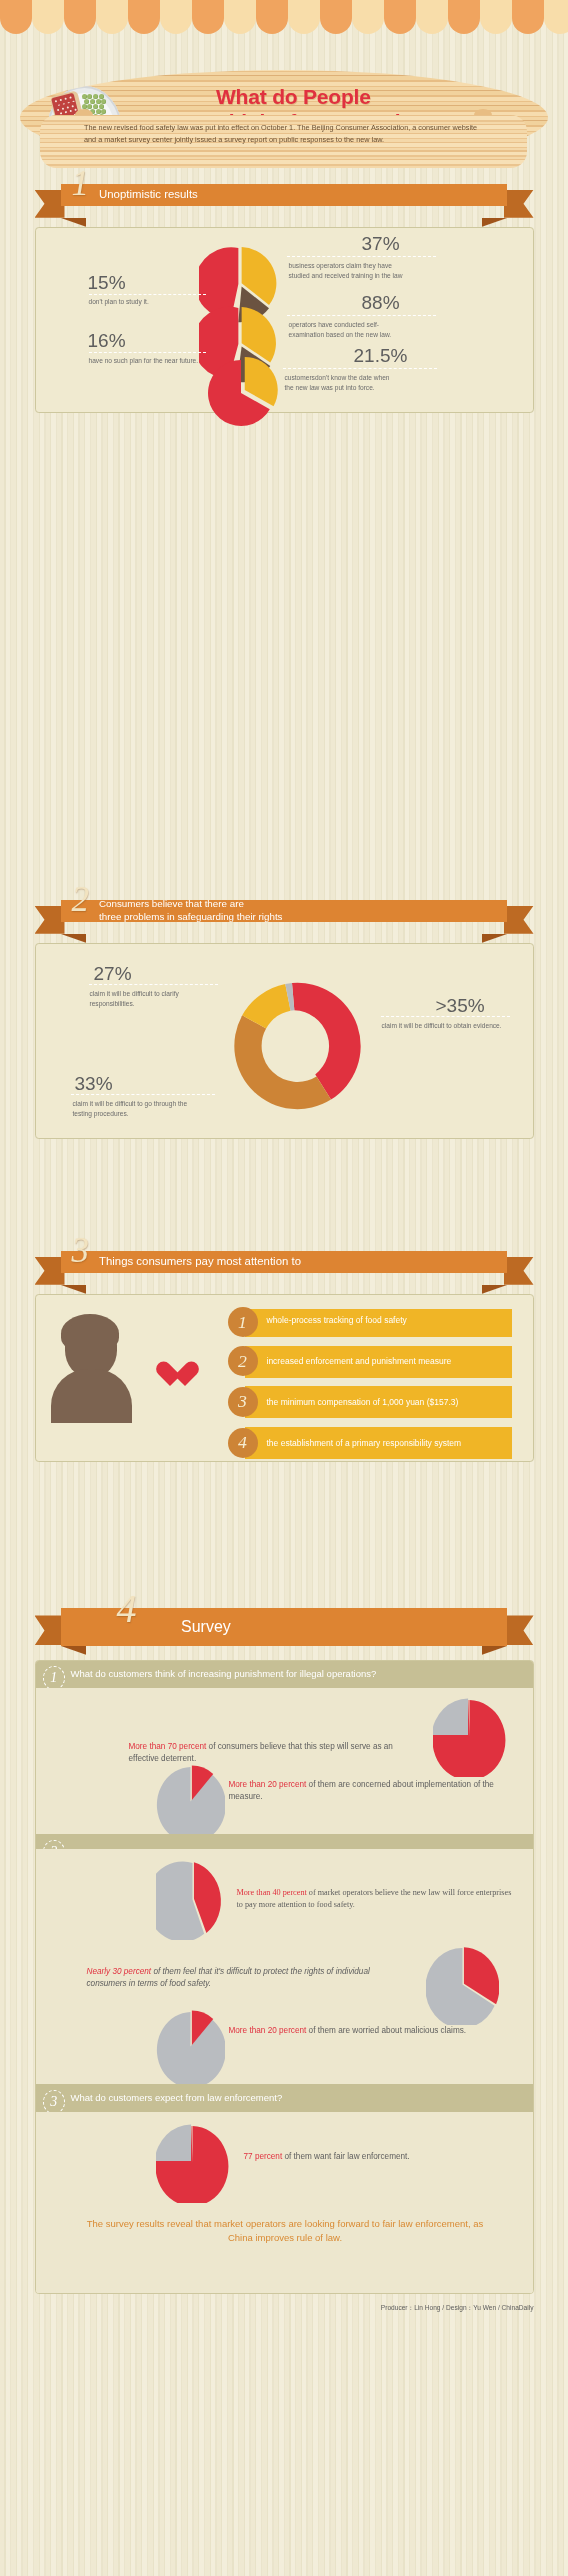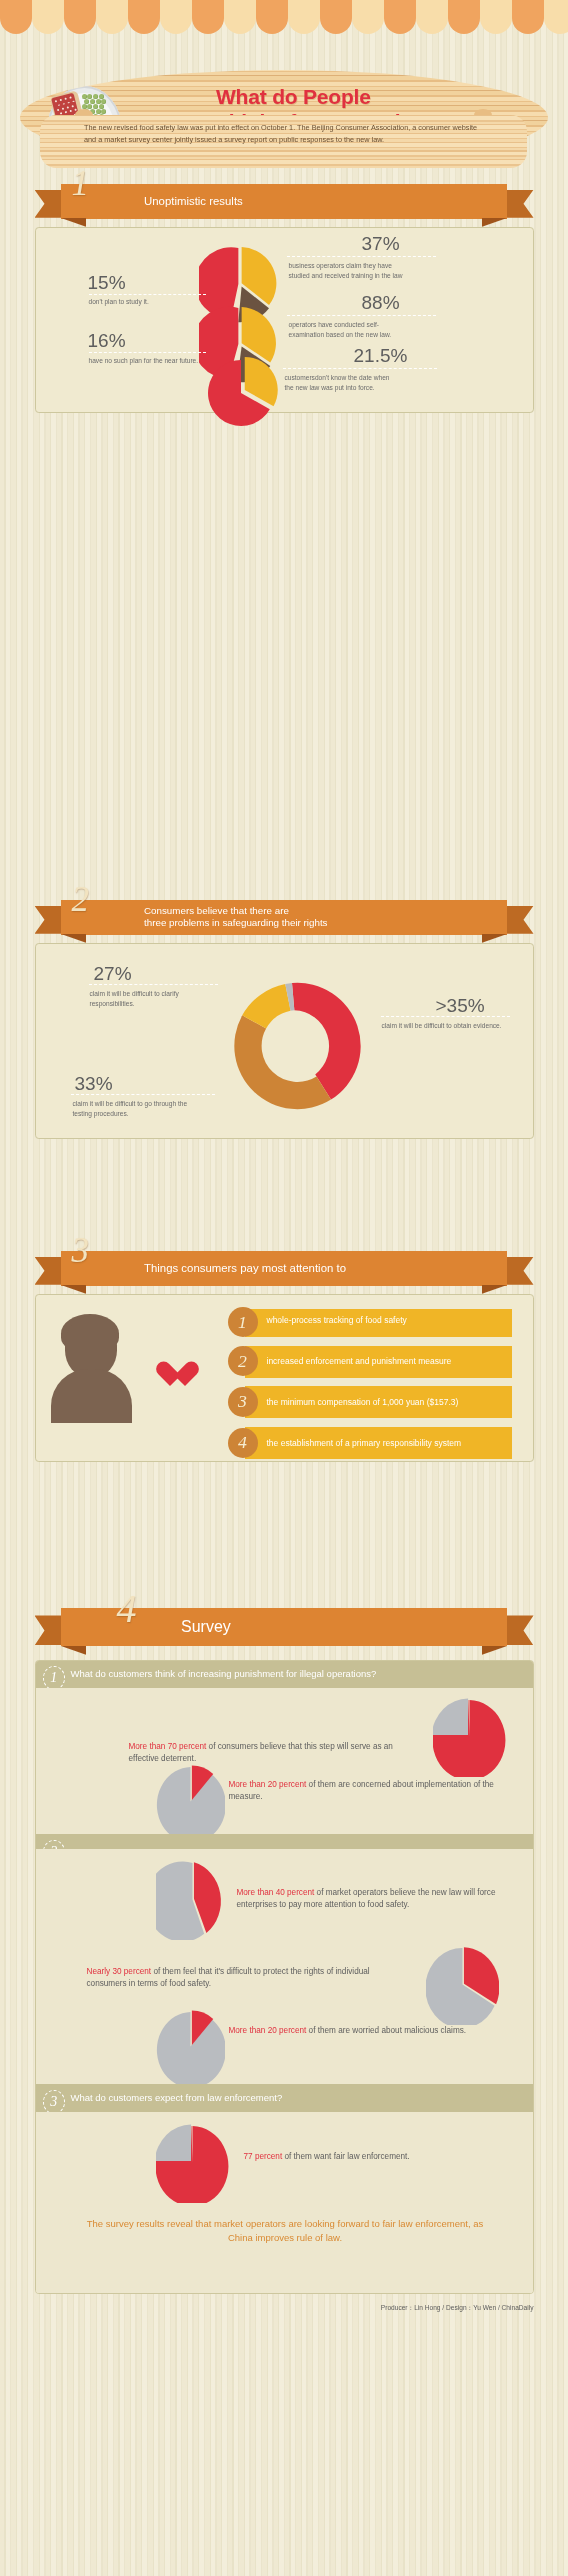--- a/index.html
+++ b/index.html
@@ -87,22 +87,22 @@
 
   
   .ribbon-wrap { position:relative; width:499px; margin:0 auto; height:47px; }
   .ribbon-tail { position:absolute; top:8.8px; width:30px; height:28px; background:#bd6a23; }
   .tail-l { left:0; clip-path: polygon(0 0, 100% 0, 100% 100%, 0 100%, 10px 50%); }
   .tail-r { right:0; clip-path: polygon(0 0, 100% 0, calc(100% - 10px) 50%, 100% 100%, 0 100%); }
   .ribbon-fold { position:absolute; top:37px; width:25px; height:8.8px; background:#a0541a; }
   .fold-l { left:26.5px; clip-path: polygon(0 0, 100% 0, 100% 100%); }
   .fold-r { right:26.5px; clip-path: polygon(0 0, 100% 0, 0 100%); }
   .ribbon-body {
-    position:absolute; left:26.5px; right:26.5px; top:2.5px; height:35px;
-    background:#dd8432; display:flex; align-items:center; padding-left:83px;
+    position:absolute; left:26.5px; right:26.5px; top:2.5px; height:22px;
+    background:#dd8432; display:flex; align-items:center; padding-left:38px;
   }
   .ribbon-num {
     position:absolute; left:37px; top:-15px; font-size:35px; color:#f2e3c0;
     font-family:"Liberation Serif", serif; font-style:italic; font-weight:400;
     line-height:1; text-shadow:0.6px 0.6px 1.3px rgba(120,70,20,.35);
   }
   .ribbon-title { color:#ffffff; font-size:11.4px; line-height:1.25; }
   .ribbon-title.small { font-size:9.8px; }
   .ribbon-title.big { font-size:16px; }
 
@@ -468,31 +468,31 @@
         <div class="q-num">2</div>
       </div>
       <div class="q-body" style="height:235px;">
 
         <svg width="73" height="81" viewBox="0 0 100 110" style="position:absolute; left:120px; top:10px;">
           <g transform="translate(50,55)">
             <path d="M0 0 L0 -50 A50 55 0 1 0 16 47 Z" fill="#b9bcc0"></path>
             <path d="M2 -1 L2 -51 A50 55 0 0 1 19 46 Z" fill="#e0313f"></path>
           </g>
         </svg>
-        <div class="stat" style="position:absolute; left:201px; top:38px; width:278px;">
+        <div class="stat" style="position:absolute; left:201px; top:38px; width:278px;font-family:Liberation Serif, serif;">
           <b>More than 40 percent</b><span> of market operators believe the new law will force enterprises to pay more attention to food safety.</span>
         </div>
 
         <svg width="73" height="81" viewBox="0 0 100 110" style="position:absolute; left:390px; top:95px;">
           <g transform="translate(50,55)">
             <path d="M0 0 L0 -50 A50 55 0 1 0 44 29 Z" fill="#b9bcc0"></path>
             <path d="M2 -1 L2 -51 A50 55 0 0 1 46 27 Z" fill="#e0313f"></path>
           </g>
         </svg>
-        <div class="stat" style="position:absolute; left:51px; top:117px; width:303px;">
+        <div class="stat" style="position:absolute; left:51px; top:117px; width:303px;font-style:italic;">
           <b>Nearly 30 percent</b><span> of them feel that it's difficult to protect the rights of individual consumers in terms of food safety.</span>
         </div>
 
         <svg width="69" height="77" viewBox="0 0 100 110" style="position:absolute; left:120px; top:159px;">
           <g transform="translate(50,55)">
             <path d="M0 0 L0 -50 A50 55 0 1 0 29.4 -40.5 Z" fill="#b9bcc0"></path>
             <path d="M2 -2 L2 -52 A50 55 0 0 1 33 -40 Z" fill="#e0313f"></path>
           </g>
         </svg>
         <div class="stat" style="position:absolute; left:193px; top:176px; width:278px;">

